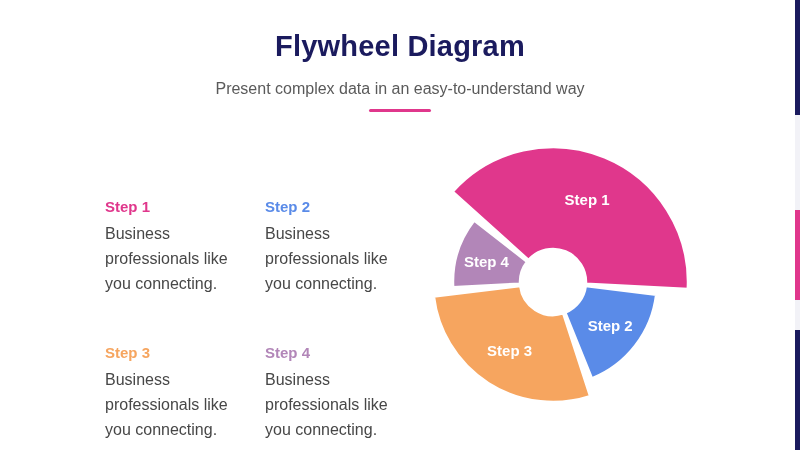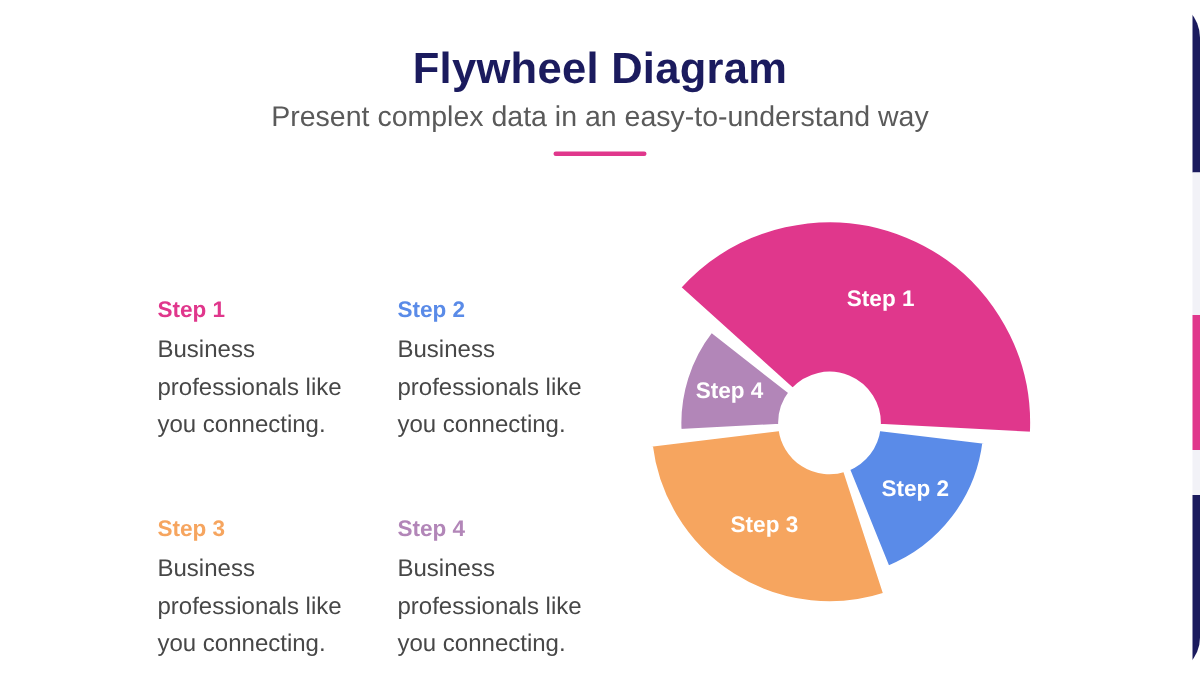--- a/index.html
+++ b/index.html
@@ -1,22 +1,22 @@
 <!DOCTYPE html>
 <html><head>
 <meta charset="utf-8">
 <style>
   * { margin:0; padding:0; box-sizing:border-box; }
   html,body { width:800px; height:450px; }
   body { font-family:"Liberation Sans", sans-serif; background:#ffffff; }
-  .slide { position:relative; width:800px; height:450px; background:#ffffff; overflow:hidden;border-radius:25px; }
+  .slide { position:relative; width:800px; height:450px; background:#ffffff; overflow:hidden; }
 
   .header { position:absolute; top:30px; left:0; width:100%; text-align:center; }
   .title { font-size:29px; font-weight:800; letter-spacing:.2px; }
-  .subtitle { margin-top:5px; font-size:19px; }
+  .subtitle { margin-top:17px; font-size:16px; }
   .underline { width:62px; height:3px; margin:11px auto 0; border-radius:2px; }
 
   .steps { position:absolute; left:105px; top:198px; display:grid;
            grid-template-columns:160px 160px; row-gap:48px; }
   .step-title { font-size:15px; font-weight:700; margin-bottom:7px; }
   .step-desc { font-size:16px; line-height:1.55; width:142px; }
 
   .flywheel-wrap { position:absolute; left:405px; top:140px; width:290px; height:285px; }
   .flywheel-wrap svg { display:block; }
   .seg-label { font-family:"Liberation Sans", sans-serif; font-weight:bold; font-size:15px; fill:#ffffff; }

